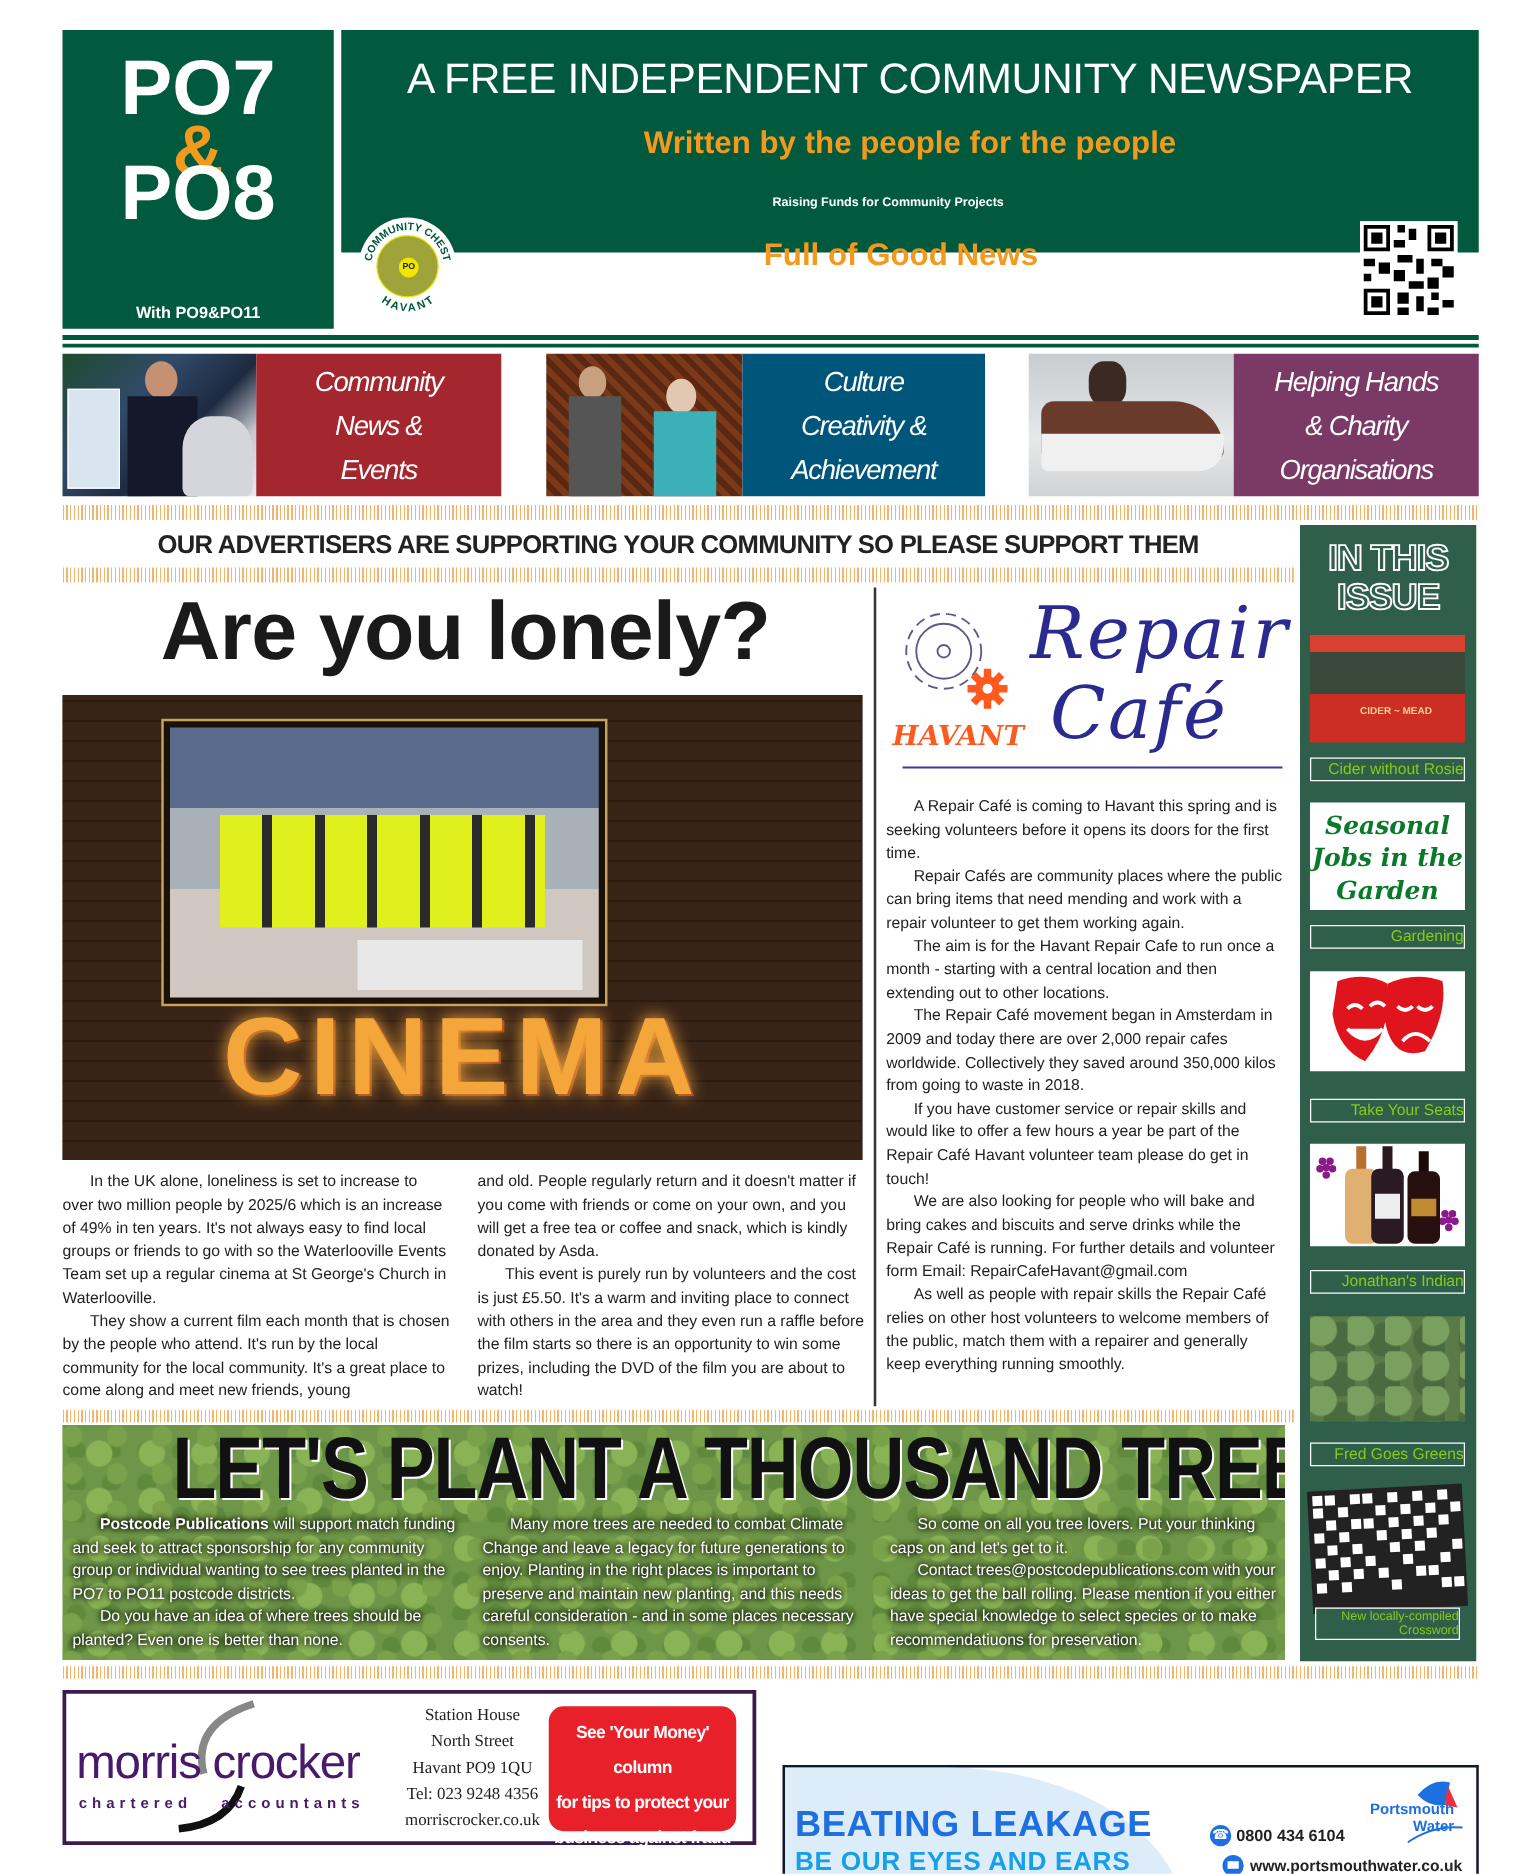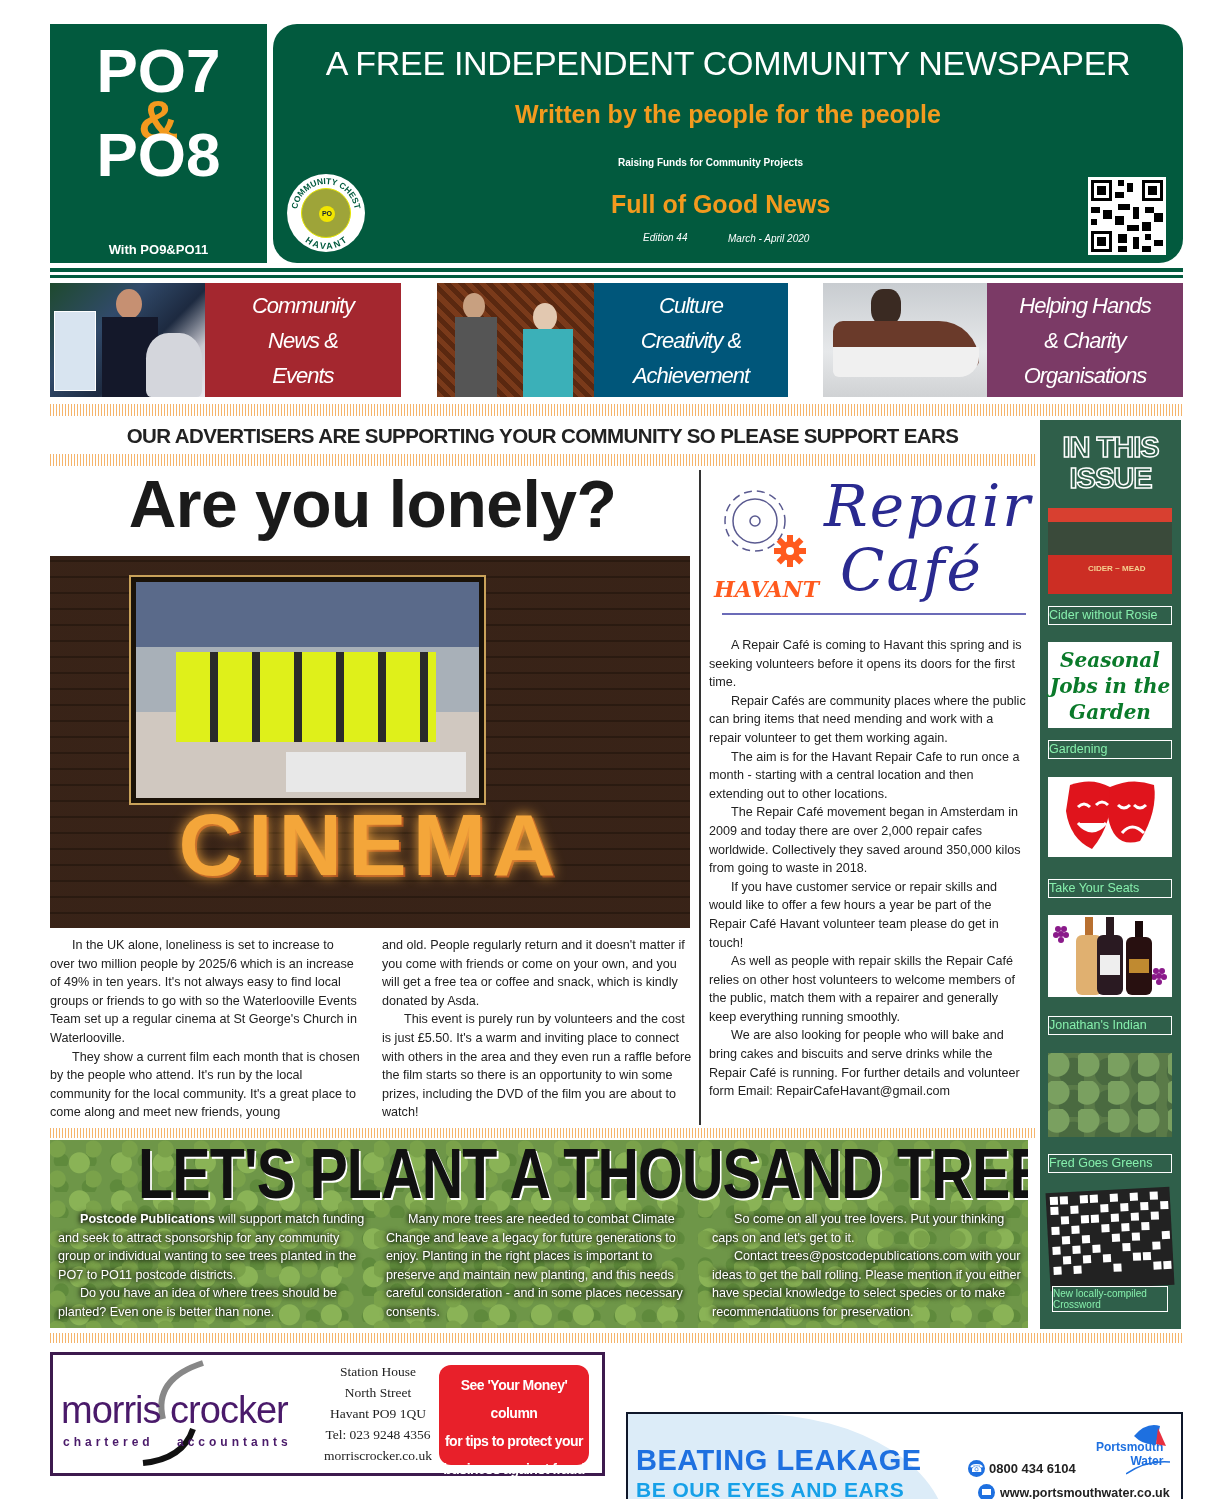--- a/index.html
+++ b/index.html
@@ -6,21 +6,21 @@
   html, body { width: 1232px; height: 1499px; background: #ffffff; overflow: hidden; }
   body { position: relative; font-family: "Liberation Sans", sans-serif; color: #222; }
   .abs { position: absolute; }
 
   
   #logo-box { left: 50px; top: 24px; width: 217px; height: 239px; background: #025a3e; }
   #logo-box .po { position: absolute; left: 0; width: 217px; text-align: center; color: #fff; font-weight: bold; font-size: 62px; line-height: 62px; }
   #logo-box .amp { position: absolute; left: 0; width: 217px; text-align: center; color: #f39a1e; font-weight: bold; font-size: 56px; line-height: 56px; }
   #logo-box .with { position: absolute; left: 0; bottom: 6px; width: 217px; text-align: center; color: #fff; font-weight: bold; font-size: 13px; }
 
-  #banner { left: 273px; top: 24px; width: 910px; height: 239px; background: #025a3e; border-radius: 24px; }
+  #banner { left: 273px; top: 24px; width: 910px; height: 178px; background: #025a3e; }
   #banner .title { position: absolute; left: 0; top: 20px; width: 910px; text-align: center; color: #fff; font-size: 34px; letter-spacing: -0.3px; }
   #banner .tagline { position: absolute; left: 0; top: 76px; width: 910px; text-align: center; color: #f39a1e; font-weight: bold; font-size: 25px; }
   #banner .funds { position: absolute; left: 345px; top: 133px; color: #fff; font-weight: bold; font-size: 10px; }
   #banner .good { position: absolute; left: 338px; top: 166px; color: #f39a1e; font-weight: bold; font-size: 25px; }
   #banner .edition { position: absolute; left: 370px; top: 208px; color: #fff; font-style: italic; font-size: 10px; }
   #banner .date { position: absolute; left: 455px; top: 209px; color: #fff; font-style: italic; font-size: 10px; }
   #chest { position: absolute; left: 14px; top: 150px; width: 78px; height: 78px; border-radius: 50%; background: #fff; }
   #chest .inner { position: absolute; left: 14px; top: 14px; width: 50px; height: 50px; border-radius: 50%; background: #9ea439; border: 1px solid #e6e600; }
   #chest .center { position: absolute; left: 17px; top: 17px; width: 16px; height: 16px; border-radius: 50%; background: #f2e600; font-size: 7px; font-weight: bold; line-height: 16px; text-align: center; color: #123; }
   #qr { position: absolute; left: 815px; top: 153px; width: 78px; height: 78px; background: #fff; }
@@ -32,21 +32,21 @@
   .tile { position: absolute; top: 283px; height: 114px; color: #fff; font-weight: normal; font-style: italic; font-size: 22px; line-height: 35px; text-align: center; display: flex; align-items: center; justify-content: center; font-family: "Liberation Sans Narrow", "Liberation Sans", sans-serif; letter-spacing: -1px; }
 
   .stripe { position: absolute; height: 12px; background: repeating-linear-gradient(90deg, #f5b46b 0px, #f5b46b 1px, #fff 1px, #fff 3px); }
 
   #advert-strap { left: 50px; top: 424px; width: 985px; text-align: center; font-weight: bold; font-size: 20.5px; letter-spacing: -0.6px; color: #222; }
 
   
   #sidebar { left: 1040px; top: 420px; width: 141px; height: 909px; background: #2f5f4a; padding-left: 44px; }
   #sidebar .hdr { position: absolute; left: 0; top: 12px; width: 141px; text-align: center; color: #2f5f4a; font-weight: bold; font-size: 29px; line-height: 31px; -webkit-text-stroke: 1.5px #fff; letter-spacing: -1px; }
   .sb-thumb { position: absolute; left: 8px; width: 124px; background: #fff; }
-  .sb-label { position: absolute; left: 8px; width: 124px; border: 1.5px solid #fff; color: #86efac; text-align: left; font-size: 12.5px; line-height: 17px; }
+  .sb-label { position: absolute; left: 8px; width: 124px; border: 1.5px solid #fff; color: #84cc16; text-align: right; font-size: 12.5px; line-height: 17px; }
 
   
   #headline { left: 50px; top: 466px; width: 645px; text-align: center; font-weight: bold; font-size: 66px; letter-spacing: -0.5px; color: #1a1a1a; }
   #cinema { left: 50px; top: 556px; width: 640px; height: 372px; background: #2a1c14; overflow: hidden; }
   .body-text { font-family: "Liberation Sans", sans-serif; font-size: 12.6px; line-height: 18.6px; color: #222; }
   .body-text p { text-indent: 22px; }
   .col { position: absolute; }
 
   #divider { left: 699px; top: 470px; width: 2px; height: 655px; background: #333; }
 
@@ -175,21 +175,21 @@
 </div>
 <div class="tile" style="left:987px;width:196px;background:#7b3a66">
   <div>
     <div>Helping Hands</div>
     <div>&amp; Charity</div>
     <div>Organisations</div>
   </div>
 </div>
 
 <div class="stripe" style="left:50px;top:404px;width:1133px"></div>
-<div id="advert-strap" class="abs">OUR ADVERTISERS  ARE SUPPORTING YOUR COMMUNITY SO PLEASE SUPPORT EARS</div>
+<div id="advert-strap" class="abs">OUR ADVERTISERS  ARE SUPPORTING YOUR COMMUNITY SO PLEASE SUPPORT THEM</div>
 <div class="stripe" style="left:50px;top:454px;width:985px"></div>
 
 <div id="sidebar" class="abs">
   <div class="hdr">
     <div>IN THIS</div>
     <div>ISSUE</div>
   </div>
 
   <div class="sb-thumb" style="top:88px;height:86px;background:linear-gradient(180deg,#d84030 0 16%,#3a4a3a 16% 55%,#cc2e24 55% 100%)">
     <div style="position:absolute;left:40px;top:56px;color:#f5d090;font-size:8px;font-weight:bold">CIDER ~ MEAD</div>
@@ -345,22 +345,22 @@
   <div style="position:absolute;left:130px;top:60px;font-family:'DejaVu Serif',serif;font-size:58px;color:#2a2a90;font-style:italic;letter-spacing:2px">Café</div>
   <div style="position:absolute;left:4px;top:100px;font-family:'DejaVu Serif',serif;font-size:22px;color:#ff5a1e;font-style:italic;font-weight:bold">HAVANT</div>
 </div>
 
 <div class="col body-text" style="left:709px;top:636px;width:318px">
   <p>A Repair Café is coming to Havant this spring and is seeking volunteers before it opens its doors for the first time.</p>
   <p>Repair Cafés are community places where the public can bring items that need mending and work with a repair volunteer to get them working again.</p>
   <p>The aim is for the Havant Repair Cafe to run once a month - starting with a central location and then extending out to other locations.</p>
   <p>The Repair Café movement began in Amsterdam in 2009 and today there are over 2,000 repair cafes worldwide. Collectively they saved around 350,000 kilos from going to waste in 2018.</p>
   <p>If you have customer service or repair skills and would like to offer a few hours a year be part of the Repair Café Havant volunteer team please do get in touch!</p>
+  <p>We are also looking for people who will bake and bring cakes and biscuits and serve drinks while the Repair Café is running. For further details and volunteer form Email: RepairCafeHavant@gmail.com</p>
   <p>As well as people with repair skills the Repair Café relies on other host volunteers to welcome members of the public, match them with a repairer and generally keep everything running smoothly.</p>
-  <p>We are also looking for people who will bake and bring cakes and biscuits and serve drinks while the Repair Café is running. For further details and volunteer form Email: RepairCafeHavant@gmail.com</p>
 </div>
 
 <div class="stripe" style="left:50px;top:1128px;width:985px;height:10px"></div>
 
 <div id="trees" class="abs">
   <div class="title">LET'S PLANT A THOUSAND TREES TOGETHER</div>
   <div class="tcol" style="left:8px;width:310px">
     <p><b>Postcode Publications</b><span> will support match funding and seek to attract sponsorship for any community group or individual wanting to see trees planted in the PO7 to PO11 postcode districts.</span></p>
     <p>Do you have an idea of where trees should be planted? Even one is better than none.</p>
   </div>

